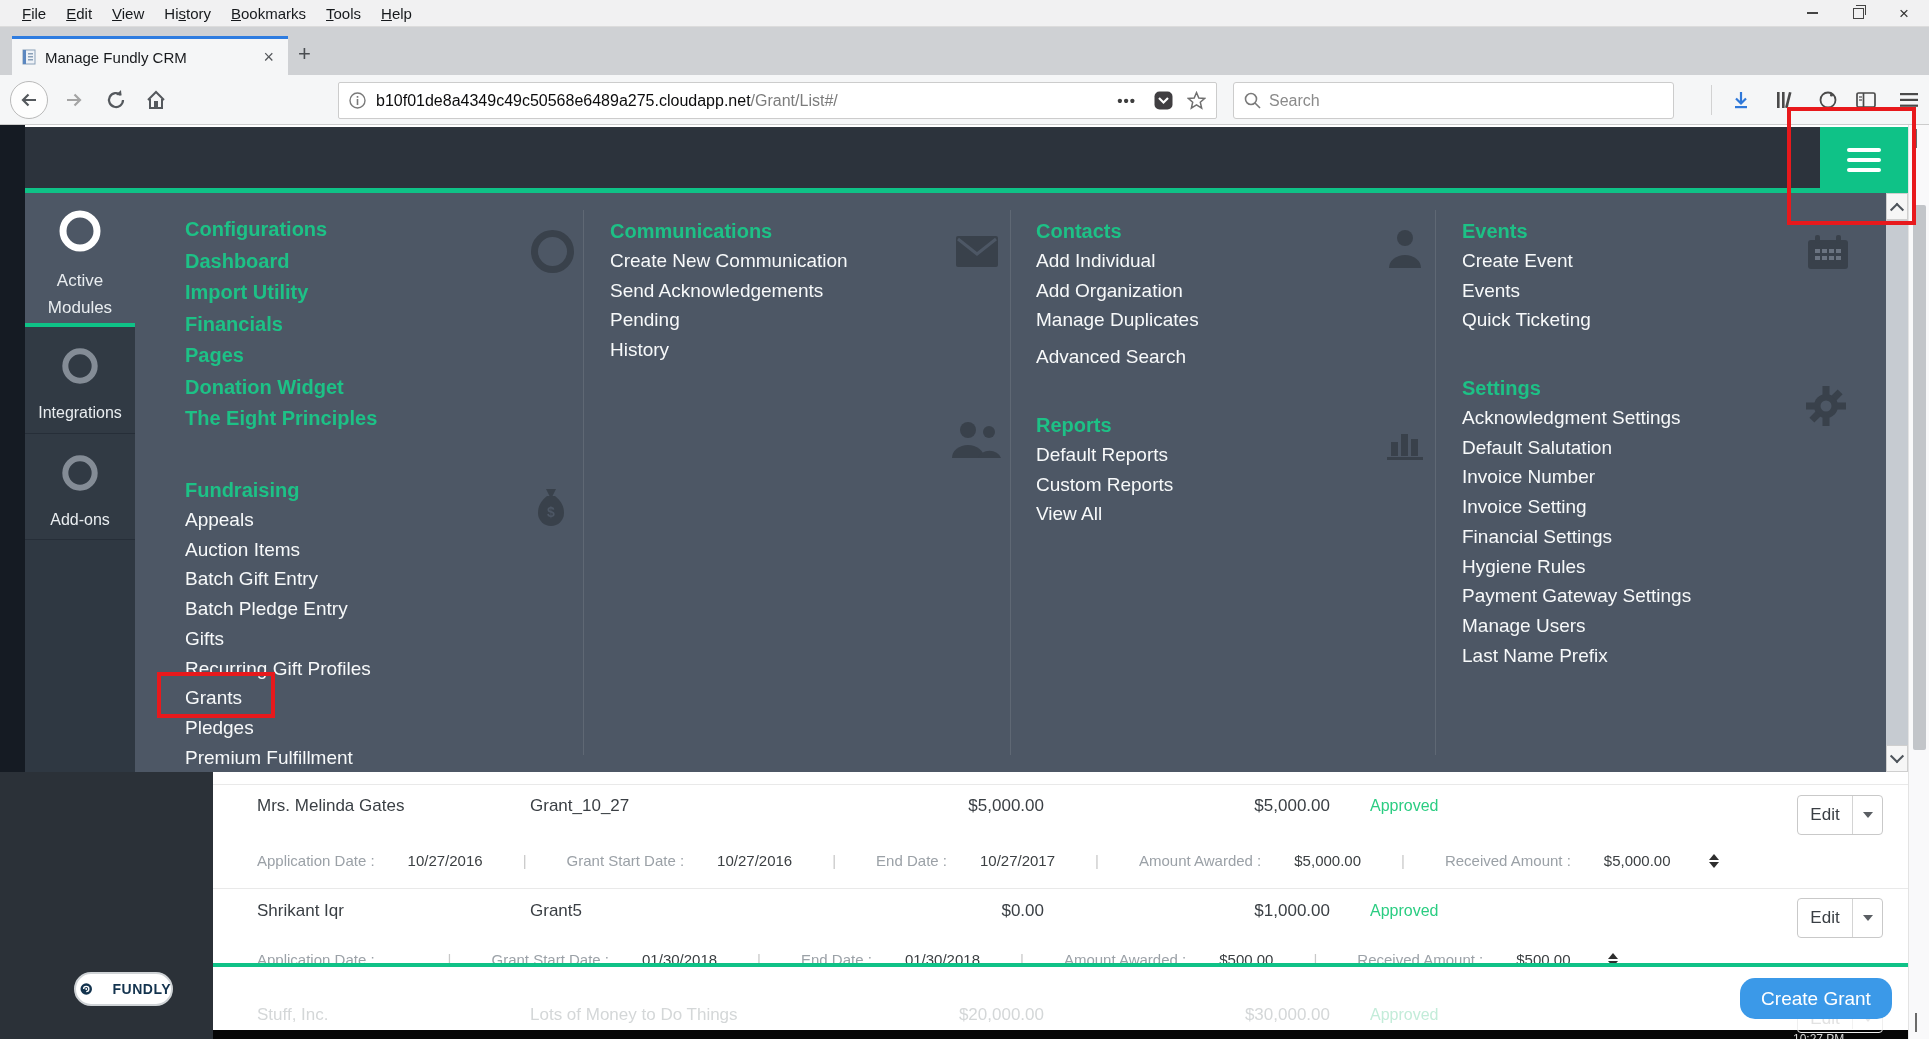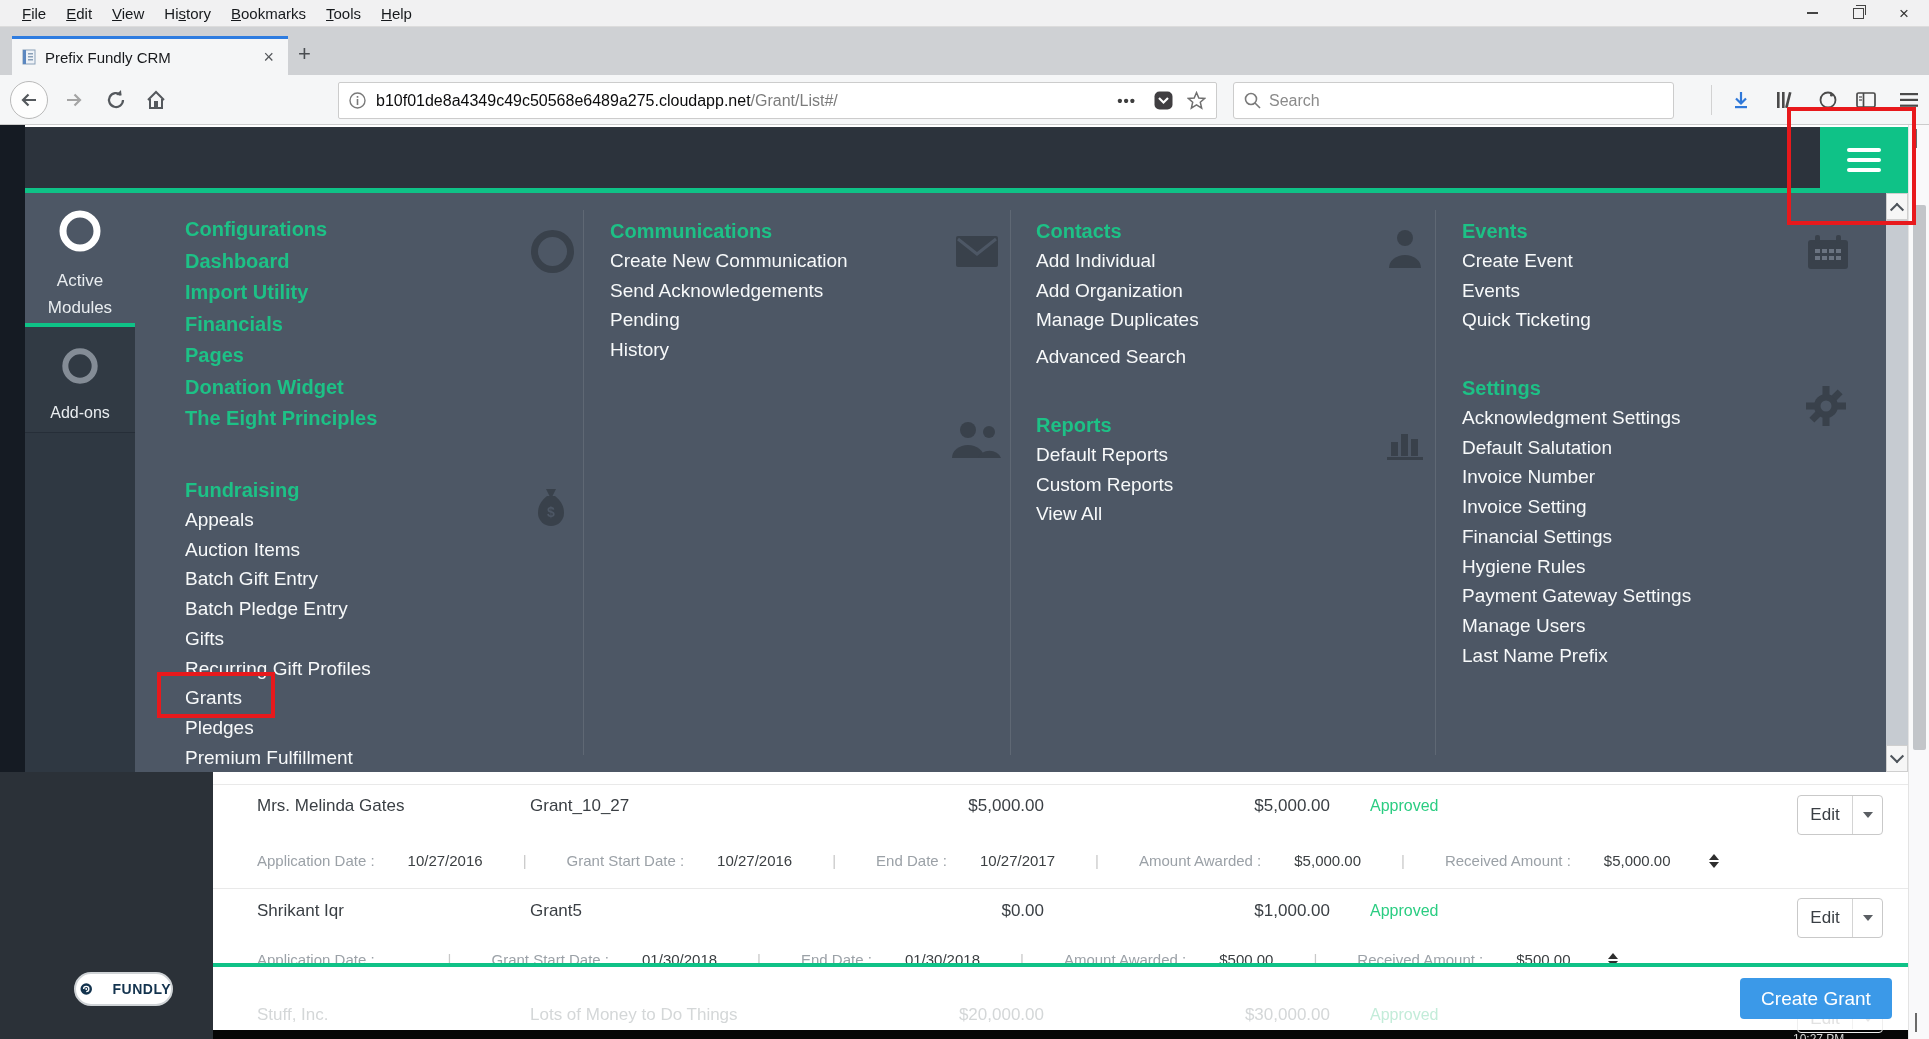--- a/index.html
+++ b/index.html
@@ -74,21 +74,21 @@
   .tri-up{width:0;height:0;border-left:5px solid transparent;border-right:5px solid transparent;border-bottom:6px solid #2e2e2e;}
   .tri-dn{width:0;height:0;border-left:5px solid transparent;border-right:5px solid transparent;border-top:6px solid #2e2e2e;}
   .editbtn{position:absolute;left:1797px;width:86px;height:40px;background:#fff;border:1px solid #c9c9c9;border-radius:4px;
            box-sizing:border-box;display:flex;}
   .editmain{width:54px;display:flex;align-items:center;justify-content:center;font-size:17px;color:#3a3f44;border-right:1px solid #d4d4d4;}
   .editarr{flex:1;display:flex;align-items:center;justify-content:center;}
   .caret{width:0;height:0;border-left:5px solid transparent;border-right:5px solid transparent;border-top:6px solid #5a5e63;}
   .footer{position:absolute;left:213px;top:963px;width:1695px;height:67px;background:#fff;border-top:4px solid #0fc287;box-sizing:border-box;}
   .ghost{color:#d4d7d8 !important;}
   .ghoststatus{color:#c3ecd9 !important;}
-  .createbtn{position:absolute;left:1527px;top:11px;width:152px;height:41px;background:#3b99e8;border-radius:4px;
+  .createbtn{position:absolute;left:1527px;top:11px;width:152px;height:41px;background:#3b99e8;border-radius:15px;
              display:flex;align-items:center;justify-content:center;color:#fff;font-size:19px;z-index:5;}
   .ghostedit{position:absolute;left:1584px;top:38px;width:86px;height:28px;border:1px solid #efefef;border-radius:4px;
              box-sizing:border-box;display:flex;color:#e2e2e2;font-size:17px;align-items:center;z-index:1;}
   .blackbar{position:absolute;left:213px;top:1030px;width:1695px;height:9px;background:#060606;overflow:hidden;}
   .clock{position:absolute;left:1580px;top:1px;font-size:12px;color:#d8d8d8;line-height:16px;}
   .fundly{position:absolute;left:74px;top:972px;width:99px;height:34px;background:#fff;border:2px solid #cfd3d6;
           border-radius:18px;box-sizing:border-box;display:flex;align-items:center;padding-left:4px;}
   .fundlytext{font-size:14px;font-weight:bold;color:#13334e;letter-spacing:0.5px;margin-left:20px;text-align:center;}
   .redbox{position:absolute;border:4px solid #e8191c;box-sizing:border-box;z-index:60;}
 </style>
@@ -118,21 +118,21 @@
 
   <div class="tabbar">
     <div class="tab">
       <svg width="15" height="16" viewBox="0 0 15 16">
           <rect x="1" y="1" width="12" height="14" fill="#eef2f7" stroke="#8aa0b8"></rect>
           <rect x="1" y="1" width="3" height="14" fill="#5b87c0"></rect>
           <rect x="6" y="4" width="5" height="1.5" fill="#8aa0b8"></rect>
           <rect x="6" y="7" width="5" height="1.5" fill="#8aa0b8"></rect>
           <rect x="6" y="10" width="5" height="1.5" fill="#8aa0b8"></rect>
         </svg>
-      <span class="tabtitle">Prefix Fundly CRM</span>
+      <span class="tabtitle">Manage Fundly CRM</span>
       <span class="tabclose">×</span>
     </div>
     <span class="newtab">+</span>
   </div>
 
   <div class="navbar"></div>
   <div class="backcirc">
     <svg width="20" height="20" viewBox="0 0 20 20">
         <path d="M17 10 H5 M9.5 4.5 L4 10 l5.5 5.5" stroke="#54585d" stroke-width="2.2" fill="none"></path>
       </svg>
@@ -223,20 +223,26 @@
   </div>
   <div class="leftstrip"></div>
 
   <div class="megapanel"></div>
   <div class="megaside">
     <div class="stab" style="height:134px;background:#4d5765;border-bottom:4px solid #0fc287;padding-top:16px;">
       <svg class="ring" width="44" height="44" viewBox="0 0 44 44">
           <circle cx="22" cy="22" r="17" stroke="#ffffff" stroke-width="7" fill="none"></circle>
         </svg>
       <span class="stablabel">Active Modules</span>
+    </div>
+    <div class="stab" style="height:107px;background:#313a44;border-bottom:1px solid #262e38;padding-top:20px;">
+      <svg class="ring" width="38" height="38" viewBox="0 0 44 44">
+          <circle cx="22" cy="22" r="17" stroke="#848c96" stroke-width="7" fill="none"></circle>
+        </svg>
+      <span class="stablabel" style="font-size:16px;">Integrations</span>
     </div>
     <div class="stab" style="height:106px;background:#313a44;border-bottom:1px solid #262e38;padding-top:20px;">
       <svg class="ring" width="38" height="38" viewBox="0 0 44 44">
           <circle cx="22" cy="22" r="17" stroke="#848c96" stroke-width="7" fill="none"></circle>
         </svg>
       <span class="stablabel" style="font-size:16px;">Add-ons</span>
     </div>
   </div>
 
   <div class="mdiv" style="left:583px;top:210px;height:545px;"></div>

